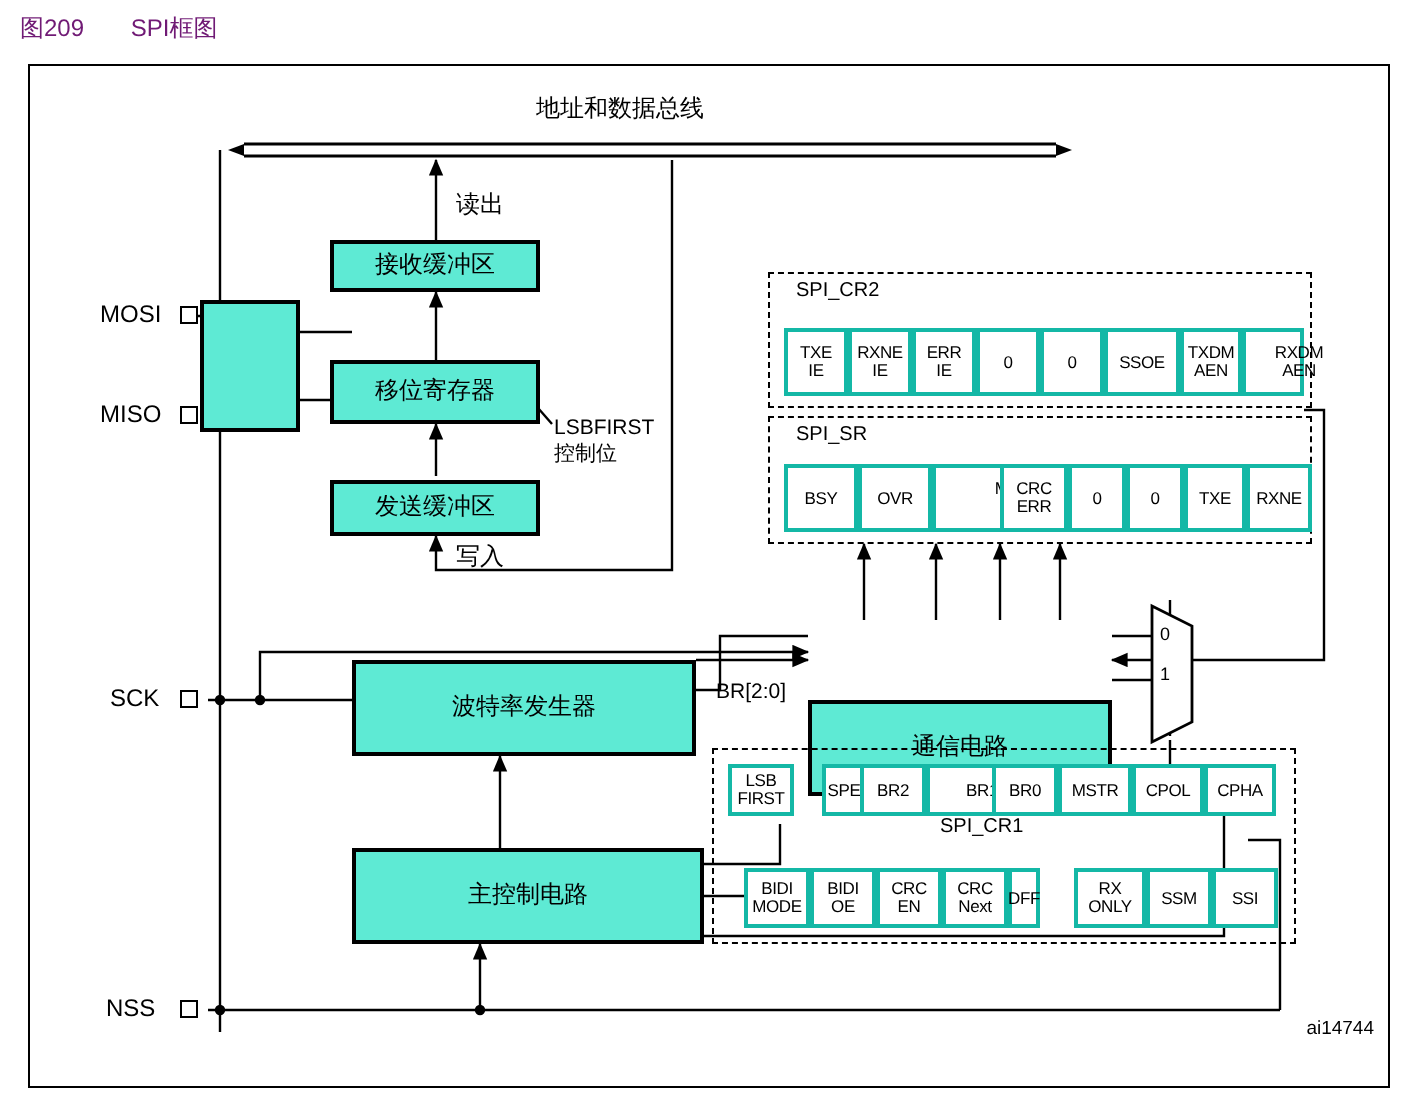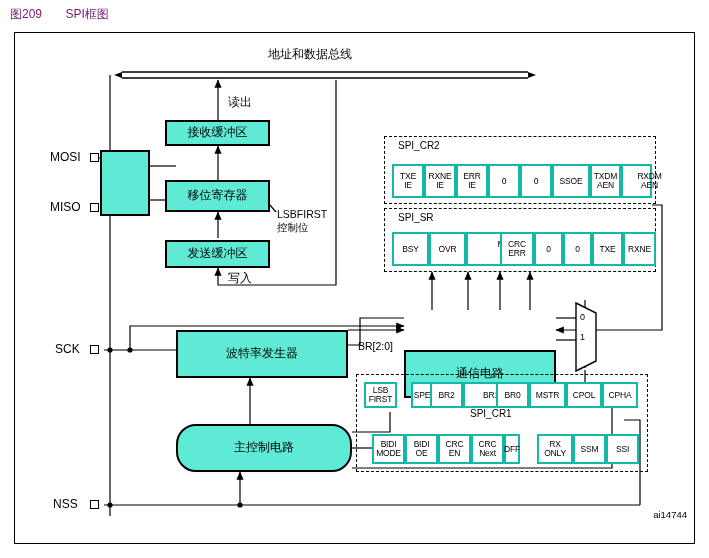--- a/index.html
+++ b/index.html
@@ -225,21 +225,21 @@
   <div class="box thick" style="left:165px; top:120px; width:105px; height:26px;">接收缓冲区</div>
 
   <div class="box thick" style="left:165px; top:180px; width:105px; height:32px;">移位寄存器</div>
 
   <div class="box thick" style="left:165px; top:240px; width:105px; height:28px;">发送缓冲区</div>
 
   <div class="box thick" style="left:404px; top:310px; width:152px; height:48px;margin-top:40px;">通信电路</div>
 
   <div class="box thick" style="left:176px; top:330px; width:172px; height:48px;">波特率发生器</div>
 
-  <div class="box thick" style="left:176px; top:424px; width:176px; height:48px;border-radius:20px;">主控制电路</div>
+  <div class="box thick" style="left:176px; top:424px; width:176px; height:48px;">主控制电路</div>
 
   <svg class="lines" style="left:0;top:0;">
     <polygon points="576,303 596,313 596,361 576,371" fill="#fff" stroke="#000" stroke-width="1.4"></polygon>
   </svg>
   <div class="label tiny" style="left:580px; top:312px;">0</div>
   <div class="label tiny" style="left:580px; top:332px;">1</div>
 
   <div class="label" style="left:228px; top:96px;">读出</div>
   <div class="label" style="left:228px; top:272px;">写入</div>
   <div class="label small" style="left:277px; top:208px;">LSBFIRST</div>

